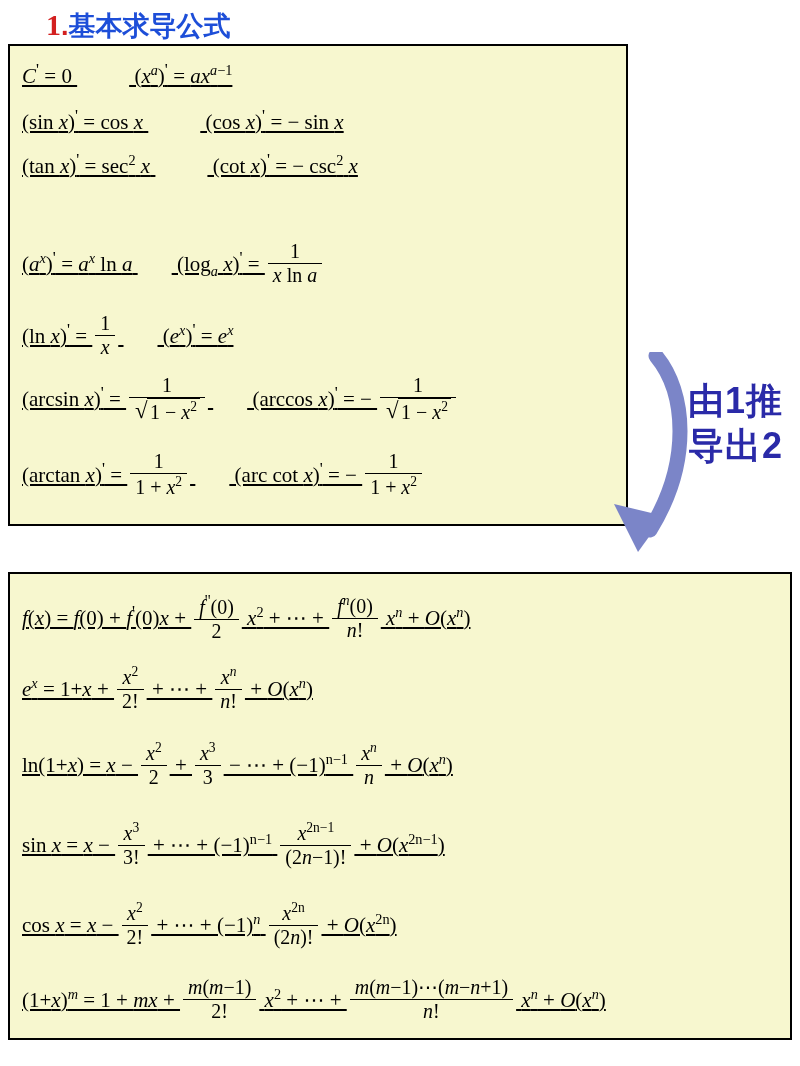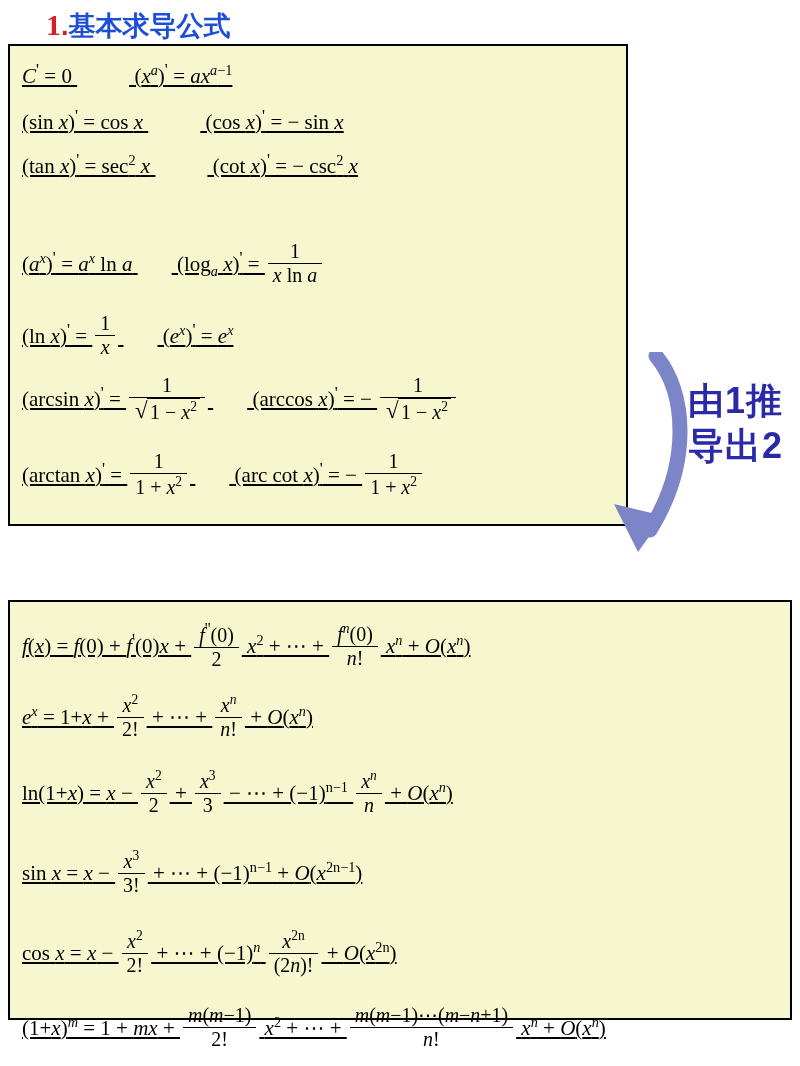--- a/index.html
+++ b/index.html
@@ -53,23 +53,23 @@
     box-sizing: border-box;
   }
   #box1 {
     left: 8px;
     top: 44px;
     width: 620px;
     height: 482px;
   }
   #box2 {
     left: 8px;
-    top: 600px;
+    top: 572px;
     width: 784px;
-    height: 420px;
+    height: 468px;
   }
 
   .row {
     position: absolute;
     left: 12px;
     white-space: nowrap;
     font-size: 21px;
     color: #000;
     text-decoration: underline;
   }
@@ -258,20 +258,21 @@
       <span class="frac"><span class="n"><i>x</i><span class="upr">3</span></span><span class="d">3</span></span>
       − ⋯ + (−1)<span class="upr">n−1</span>
       <span class="frac"><span class="n"><i>x</i><span class="up">n</span></span><span class="d"><i>n</i></span></span>
       + <i>O</i>(<i>x</i><span class="up">n</span>)
     </div>
 
     <div class="row" style="top: 248px;">
       sin <i>x</i> = <i>x</i> −
       <span class="frac"><span class="n"><i>x</i><span class="upr">3</span></span><span class="d">3!</span></span>
       + ⋯ + (−1)<span class="upr">n−1</span>
+      <span class="frac"><span class="n"><i>x</i><span class="upr">2n−1</span></span><span class="d">(2<i>n</i>−1)!</span></span>
       + <i>O</i>(<i>x</i><span class="upr">2n−1</span>)
     </div>
 
     <div class="row" style="top: 328px;">
       cos <i>x</i> = <i>x</i> −
       <span class="frac"><span class="n"><i>x</i><span class="upr">2</span></span><span class="d">2!</span></span>
       + ⋯ + (−1)<span class="up">n</span>
       <span class="frac"><span class="n"><i>x</i><span class="upr">2n</span></span><span class="d">(2<i>n</i>)!</span></span>
       + <i>O</i>(<i>x</i><span class="upr">2n</span>)
     </div>

